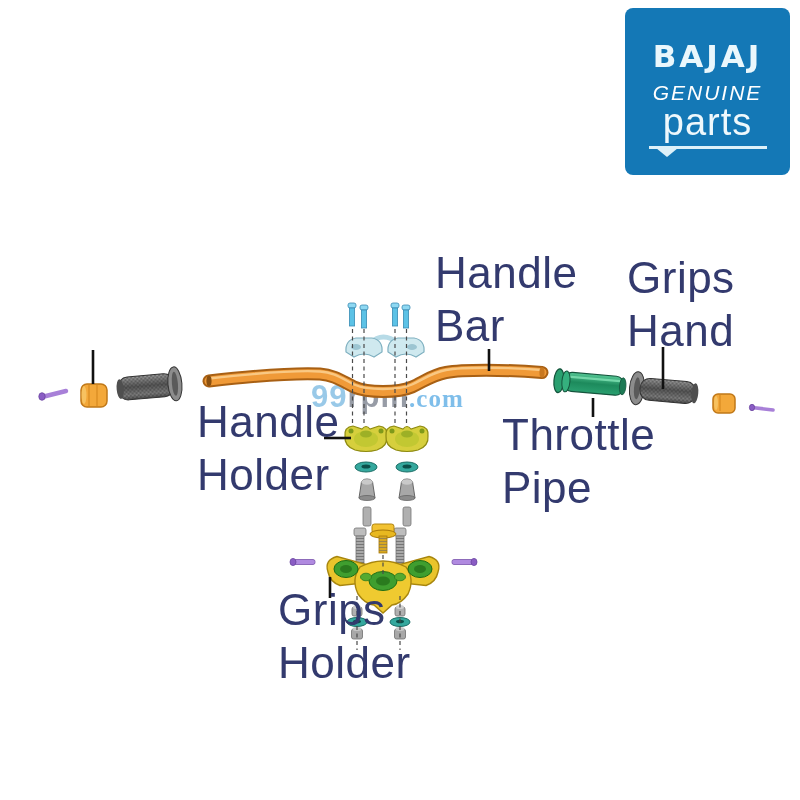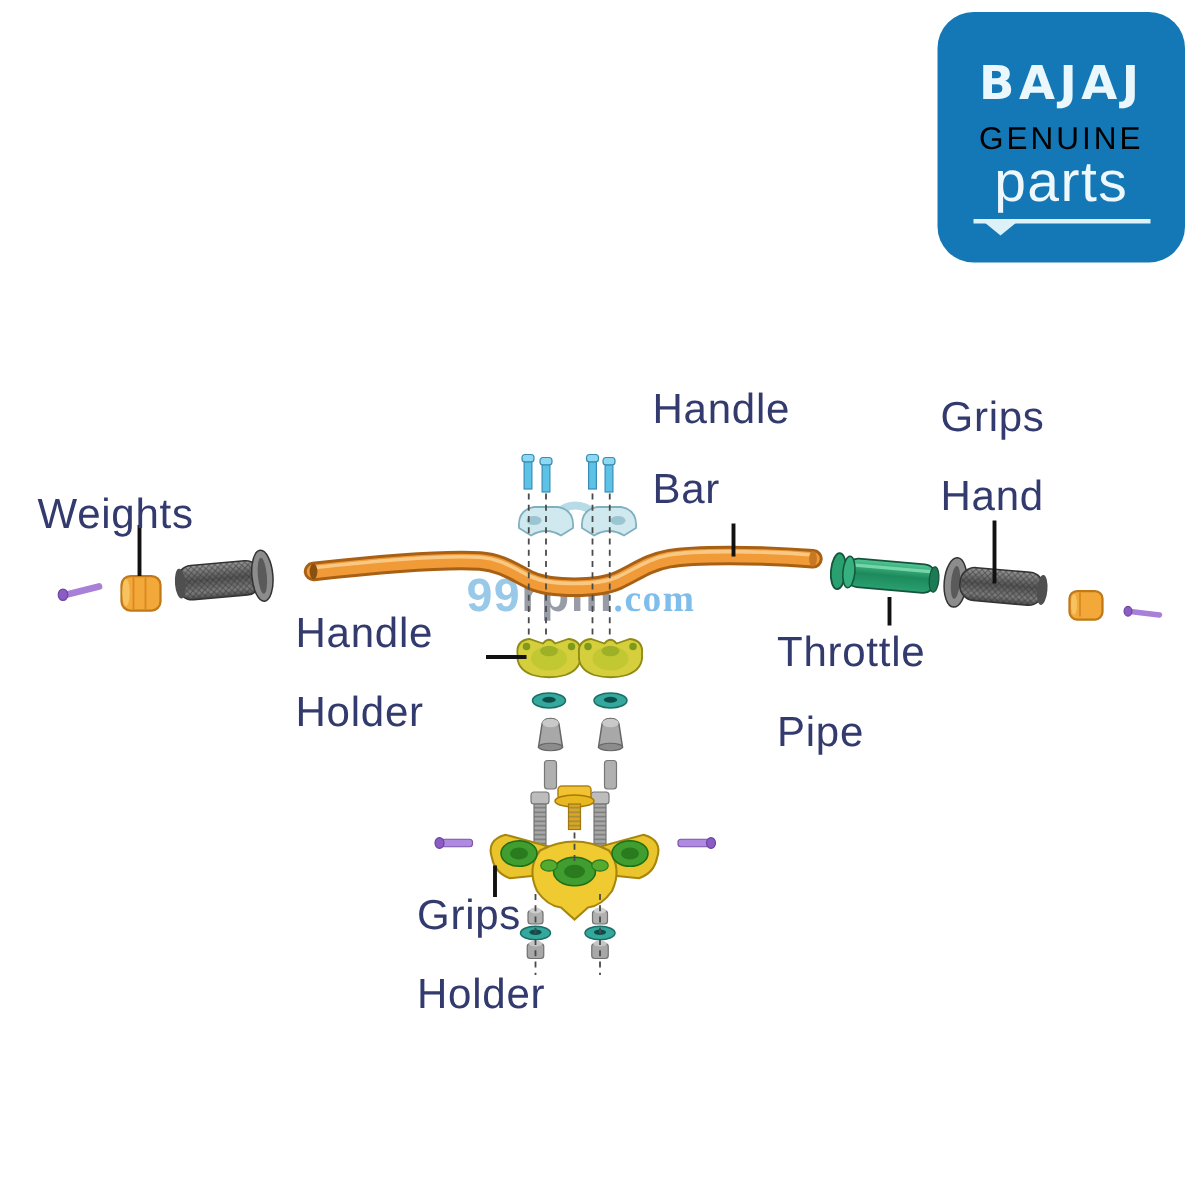--- a/index.html
+++ b/index.html
@@ -1,35 +1,35 @@
 <!DOCTYPE html>
 <html><head>
 <meta charset="utf-8">
 <style>
   html,body{margin:0;padding:0;background:#fff;}
   #stage{position:relative;width:800px;height:800px;background:#ffffff;overflow:hidden;
          font-family:"Liberation Sans",sans-serif;}
   
-  .part-label{position:absolute;font-size:28px;line-height:53px;color:#333a6e;
+  .part-label{position:absolute;font-size:44px;line-height:53px;color:#333a6e;
               white-space:nowrap;letter-spacing:0.5px;}
   
   #watermark{position:absolute;left:311px;top:379px;white-space:nowrap;z-index:1;
              font-weight:bold;letter-spacing:1px;}
   #watermark .wm-99{font-size:31px;color:rgba(147,198,231,0.95);}
   #watermark .wm-rpm{font-size:31px;color:rgba(133,139,150,0.85);}
   #watermark .wm-com{font-size:25px;color:rgba(120,186,233,0.95);font-family:Liberation Serif, serif;}
   
   #diagram{position:absolute;left:0;top:0;z-index:2;}
   .label-layer{position:absolute;left:0;top:0;width:800px;height:800px;z-index:3;pointer-events:none;}
   
   #logo{position:absolute;left:625px;top:8px;width:165px;height:167px;background:#1478b6;
-        border-radius:24px;z-index:4;text-align:center;color:#e9f6fb;}
+        border-radius:8px;z-index:4;text-align:center;color:#e9f6fb;}
   #logo .brand{margin-top:30px;font-size:31px;font-weight:800;letter-spacing:3px;
                color:#eaf7fc;font-family:"DejaVu Sans",sans-serif;}
-  #logo .genuine{margin-top:7px;font-size:21px;letter-spacing:2px;font-weight:400;color:#000000;}
+  #logo .genuine{margin-top:7px;font-size:21px;letter-spacing:2px;font-weight:400;color:#ffffff;font-style:italic;}
   #logo .pparts{margin-top:-4px;font-size:38px;font-weight:400;letter-spacing:1px;color:#eef8fc;}
   #logo .rule{position:relative;margin:2px auto 0 auto;width:118px;height:3px;background:#ddf1f9;}
   #logo .rule .tri{position:absolute;left:7px;top:2px;width:0;height:0;
         border-left:11px solid transparent;border-right:11px solid transparent;
         border-top:9px solid #ddf1f9;}
 </style>
 </head>
 <body>
 
 <div id="stage">
@@ -253,36 +253,33 @@
       <line x1="93" y1="350" x2="93" y2="384"></line>
       <line x1="489" y1="349" x2="489" y2="371"></line>
       <line x1="663" y1="347" x2="663" y2="389"></line>
       <line x1="324" y1="438" x2="351" y2="438"></line>
       <line x1="593" y1="398" x2="593" y2="417"></line>
       <line x1="330" y1="577" x2="330" y2="598"></line>
     </g>
   </svg>
 
   <div class="label-layer">
-    <div class="part-label" style="left:25px;top:316px;">
-      <div>Weights</div>
-    </div>
     <div class="part-label" style="left:435px;top:246px;">
       <div>Handle</div>
       <div>Bar</div>
     </div>
     <div class="part-label" style="left:627px;top:251px;">
       <div>Grips</div>
       <div>Hand</div>
     </div>
     <div class="part-label" style="left:197px;top:395px;">
       <div>Handle</div>
       <div>Holder</div>
     </div>
-    <div class="part-label" style="left:518px;top:408px;">
+    <div class="part-label" style="left:502px;top:408px;">
       <div>Throttle</div>
       <div>Pipe</div>
     </div>
     <div class="part-label" style="left:278px;top:583px;">
       <div>Grips</div>
       <div>Holder</div>
     </div>
   </div>
 
   <div id="logo">

